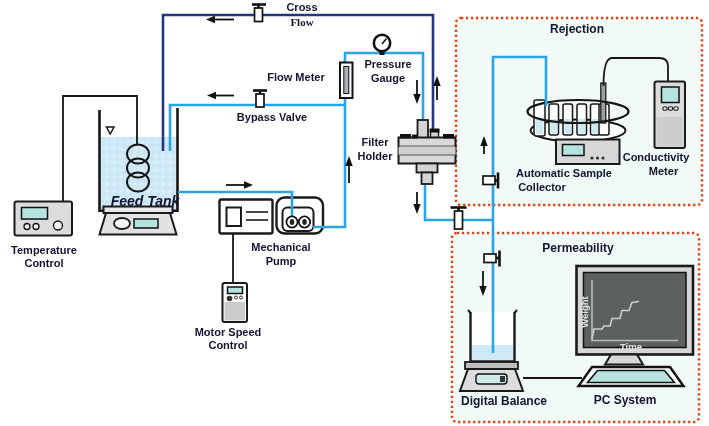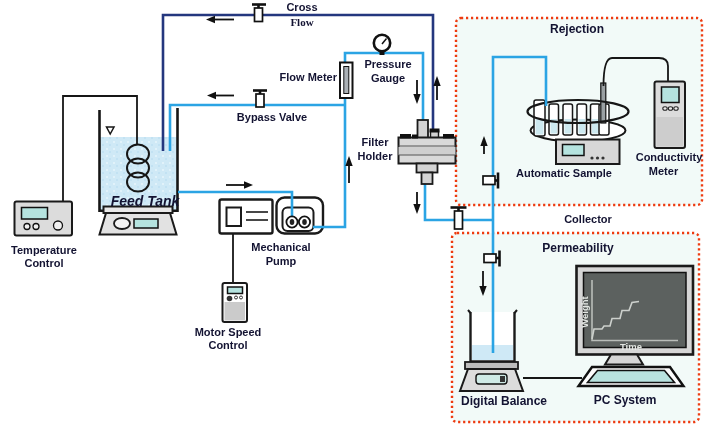--- a/index.html
+++ b/index.html
@@ -3,21 +3,21 @@
 <meta charset="utf-8">
 <style>
   html,body{margin:0;padding:0;background:#ffffff;}
   #canvas{position:relative;width:709px;height:426px;background:#fff;overflow:hidden;
           font-family:"Liberation Sans",sans-serif;}
   #diagram-svg{position:absolute;left:0;top:0;}
   .lbl{position:absolute;font-weight:bold;font-size:11px;color:var(--c-text);
        text-align:center;line-height:1.1;white-space:nowrap;}
   .lbl-lg{font-size:12px;}
   .lbl-left{text-align:center;}
-  .lbl-right{text-align:right;}
+  .lbl-right{}
   .ln-c{stroke:var(--c-cyan);stroke-width:2.6;fill:none;}
   .ln-n{stroke:var(--c-navy);stroke-width:2.6;fill:none;}
   .wire{stroke:#161616;stroke-width:1.8;fill:none;}
   .arr{stroke:#111;stroke-width:1.8;}
   .arrh{fill:#111;stroke:none;}
   .vbody{fill:#fff;stroke:#111;stroke-width:1.7;}
   .vbar{stroke:#111;stroke-width:2.6;}
   .dev{fill:#dcdcdc;stroke:#1a1a1a;stroke-width:2;}
   .scr{fill:var(--c-teal);stroke:#111;stroke-width:1.5;}
   .box{fill:var(--c-boxfill);stroke:var(--c-red);stroke-width:2.4;stroke-dasharray:2.2 2.8;}
@@ -258,20 +258,20 @@
 <div class="lbl" style="left:353px;top:58px;width:70px;">Pressure</div>
 <div class="lbl" style="left:353px;top:72px;width:70px;">Gauge</div>
 <div class="lbl" style="left:348px;top:136px;width:54px;">Filter</div>
 <div class="lbl" style="left:348px;top:150px;width:54px;">Holder</div>
 <div class="lbl" style="left:236px;top:241px;width:90px;">Mechanical</div>
 <div class="lbl" style="left:236px;top:255px;width:90px;">Pump</div>
 <div class="lbl" style="left:178px;top:326px;width:100px;">Motor Speed</div>
 <div class="lbl" style="left:178px;top:339px;width:100px;">Control</div>
 <div class="lbl lbl-lg" style="left:517px;top:23px;width:120px;">Rejection</div>
 <div class="lbl" style="left:503px;top:167px;width:122px;">Automatic Sample</div>
-<div class="lbl" style="left:527px;top:181px;width:122px;margin-top:32px;">Collector</div>
-<div class="lbl" style="left:618px;top:151px;width:76px;padding-left:13px;">Conductivity</div>
+<div class="lbl" style="left:481px;top:181px;width:122px;">Collector</div>
+<div class="lbl" style="left:618px;top:151px;width:76px;">Conductivity</div>
 <div class="lbl" style="left:618px;top:165px;width:91px;">Meter</div>
 <div class="lbl lbl-lg" style="left:449px;top:395px;width:110px;">Digital Balance</div>
 <div class="lbl lbl-lg" style="left:518px;top:242px;width:120px;">Permeability</div>
 <div class="lbl lbl-lg" style="left:584px;top:394px;width:82px;">PC System</div>
 
 </div>
 
 </body></html>

